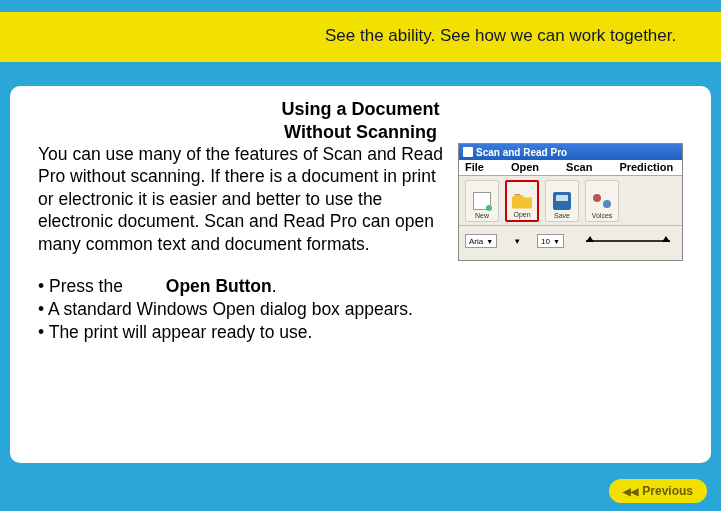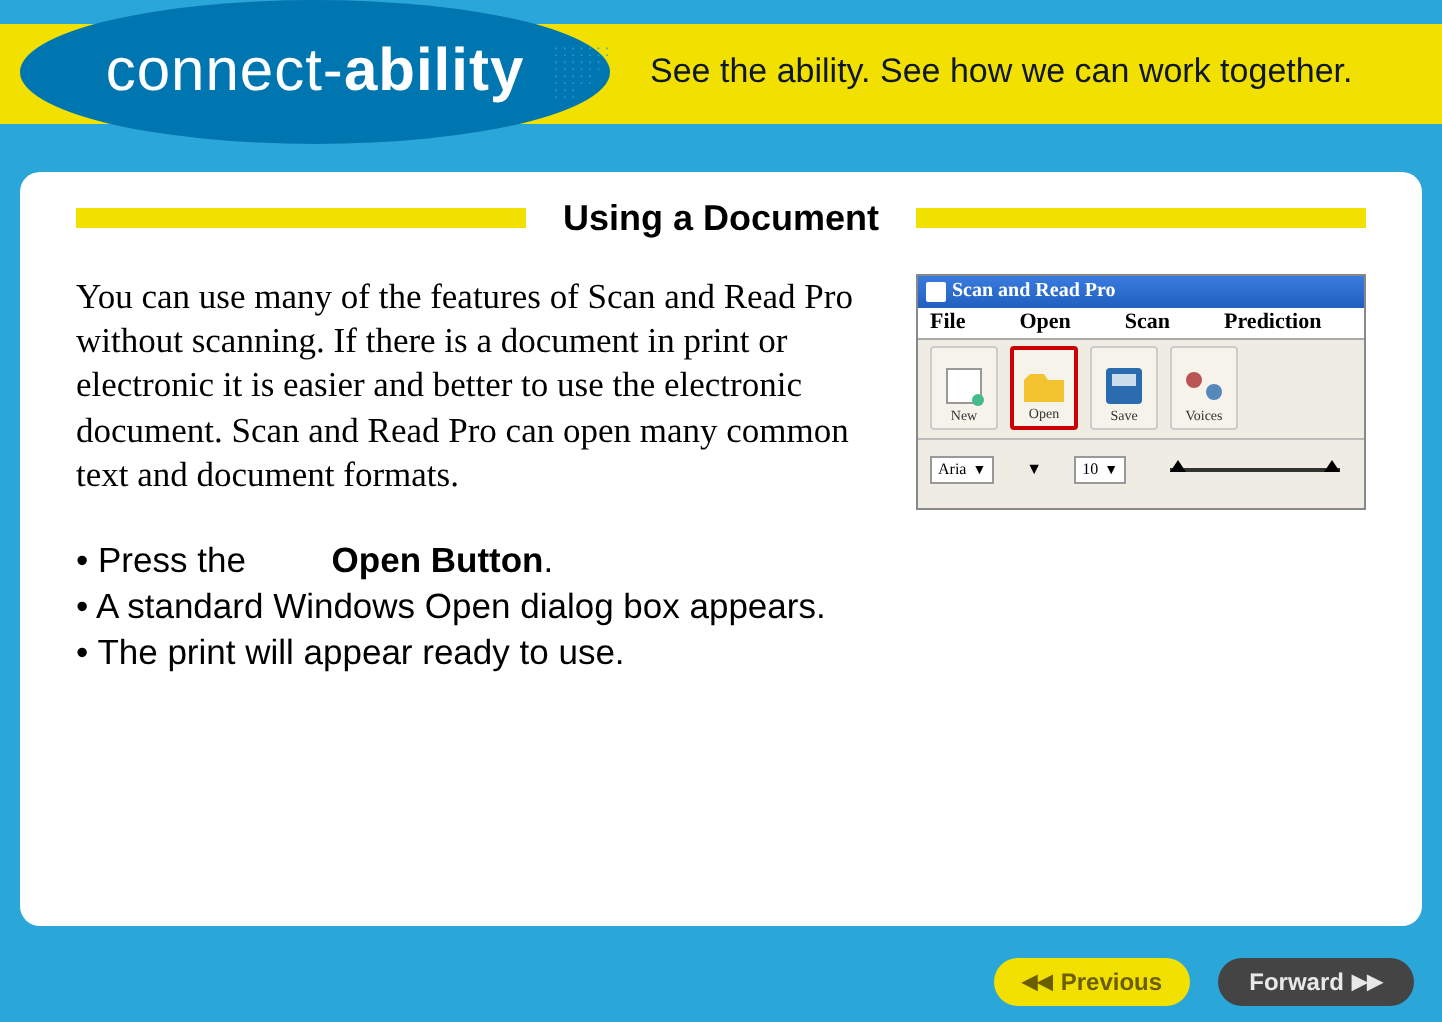--- a/index.html
+++ b/index.html
@@ -73,38 +73,37 @@
     bottom: 48px;
     background: #fff;
     border-radius: 10px;
     padding: 12px 28px 18px 28px;
   }
   .title-row {
     display: flex;
     align-items: center;
     justify-content: center;
     position: relative;
-    margin-bottom: 16px;
+    flex-direction: column;
   }
   .title-bar {
     flex: 1;
     height: 10px;
     background: #f2e100;
   }
   .slide-title {
     font-size: 18px;
     font-weight: 700;
     text-align: center;
     padding: 0 18px;
     line-height: 1.25;
   }
   .body-row {
     display: flex;
     gap: 12px;
-    font-family: Liberation Serif, serif;
   }
   .para {
     font-size: 17.5px;
     line-height: 1.28;
     color: #000;
   }
   .screenshot {
     width: 225px;
     height: 118px;
     border: 1px solid #888;
@@ -238,34 +237,29 @@
   }
   .nav-prev { background: #f2e100; color: #6b5e00; }
   .nav-fwd  { background: #444; color: #e8e8e8; }
   .nav-arrow { font-size: 10px; }
 </style>
 </head>
 <body>
 
 <div class="header">
   <div class="yellow-band"></div>
-  <div class="logo-oval">
-    <span class="logo-text">
-      <span>connect-</span><span class="bold">ability</span>
-    </span>
-    <div class="logo-dots">:::::::<br>::::::<br>:::::<br>:::</div>
-  </div>
   <div class="tagline">See the ability. See how we can work together.</div>
 </div>
 
 <div class="content-panel">
   <div class="title-row">
     <div class="title-bar"></div>
     <div class="slide-title">
       <span>Using a Document</span><br>
+      <span>Without Scanning</span>
     </div>
     <div class="title-bar"></div>
   </div>
 
   <div class="body-row">
     <p class="para">You can use many of the features of Scan and Read Pro without scanning.  If there is a document in print or electronic it is easier and better to use the electronic document. Scan and Read Pro can open many common text and document formats.</p>
 
     <div class="screenshot">
       <div class="ss-title">
         <span class="ss-title-icon"></span>
@@ -317,17 +311,13 @@
     <li>A standard Windows Open dialog box appears.</li>
     <li>The print will appear ready to use.</li>
   </ul>
 </div>
 
 <div class="nav">
   <div class="nav-btn nav-prev">
     <span class="nav-arrow">◀◀</span>
     <span>Previous</span>
   </div>
-  <div class="nav-btn nav-fwd">
-    <span>Forward</span>
-    <span class="nav-arrow">▶▶</span>
-  </div>
 </div>
 
 </body></html>

